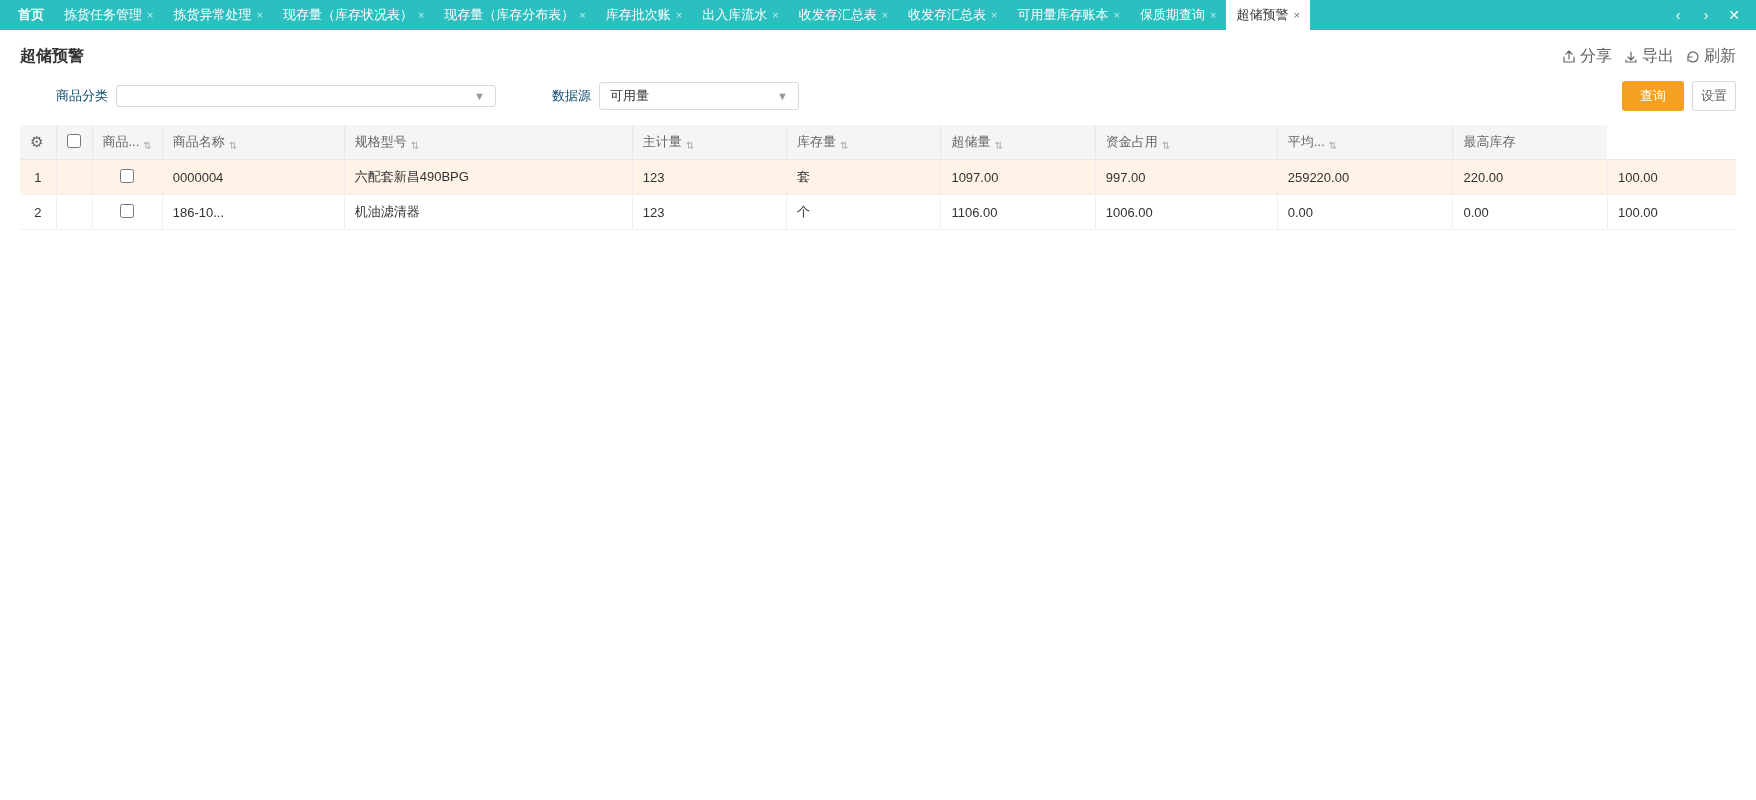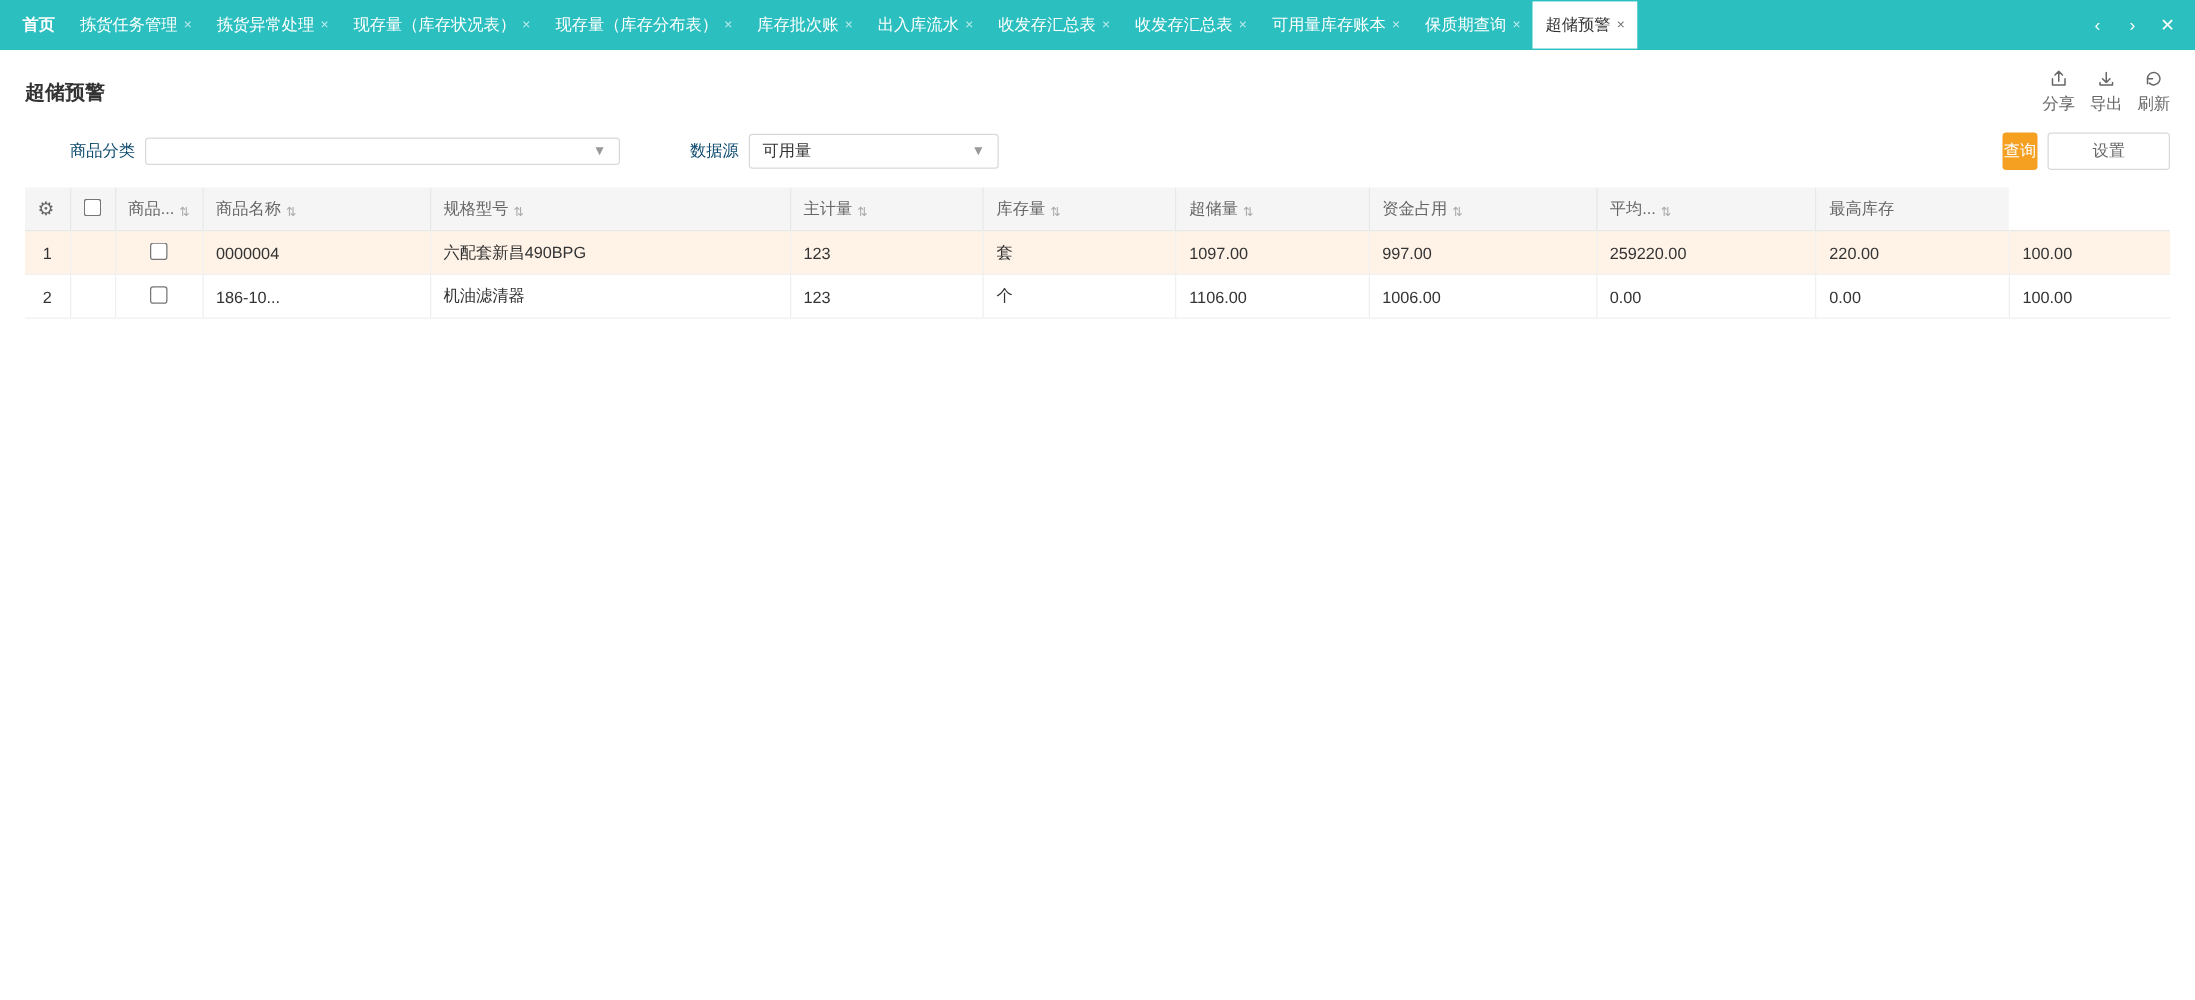--- a/index.html
+++ b/index.html
@@ -3,21 +3,21 @@
   <meta charset="utf-8">
   <style>
     * { box-sizing: border-box; margin: 0; padding: 0; }
     body { font-family: "Microsoft YaHei", "SimHei", Arial, sans-serif; font-size: 13px; background: #fff; color: #333; }
 
     
     .nav-bar {
       display: flex;
       align-items: center;
       background: #2bbfbf;
-      height: 40px;
+      height: 30px;
       padding: 0 8px;
       overflow: hidden;
     }
     .nav-item {
       display: flex;
       align-items: center;
       color: #fff;
       padding: 0 10px;
       height: 38px;
       font-size: 13px;
@@ -74,24 +74,23 @@
       display: flex;
       align-items: center;
       gap: 12px;
     }
     .header-action-btn {
       display: flex;
       align-items: center;
       gap: 4px;
       color: #666;
       cursor: pointer;
-      font-size: 13px;
+      font-size: 16px;
       background: none;
       border: none;
-      flex-direction: column;
     }
 
     
     .filter-row {
       display: flex;
       align-items: center;
       gap: 20px;
       margin-bottom: 14px;
     }
     .filter-group {
@@ -129,30 +128,30 @@
     .filter-actions {
       margin-left: auto;
       display: flex;
       gap: 8px;
     }
     .btn-query {
       background: #f5a020;
       color: #fff;
       border: none;
       border-radius: 3px;
-      padding: 6px 1px;
+      padding: 6px 18px;
       cursor: pointer;
       font-size: 13px;
     }
     .btn-settings {
       background: #fff;
       color: #666;
       border: 1px solid #d9d9d9;
       border-radius: 3px;
-      padding: 5px 35px;
+      padding: 5px 8px;
       cursor: pointer;
       font-size: 13px;
     }
 
     
     .data-table {
       width: 100%;
       border-collapse: collapse;
       font-size: 13px;
     }

